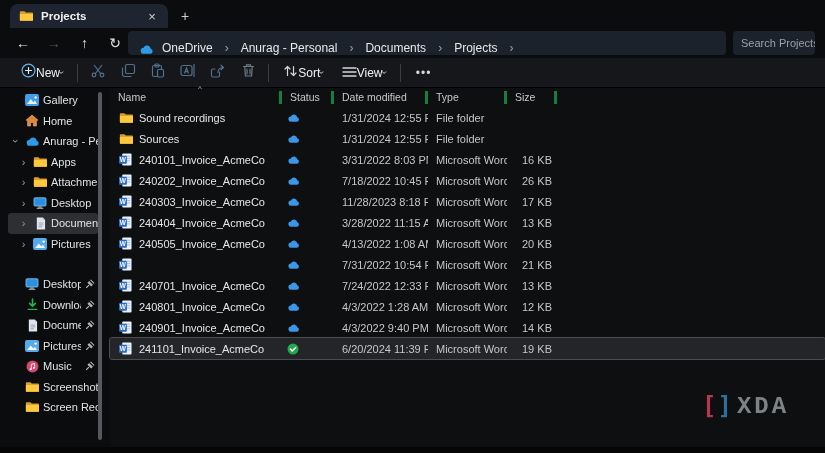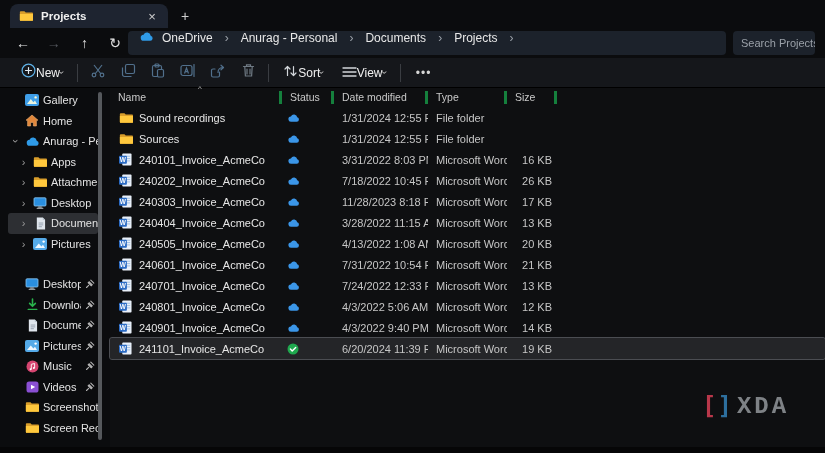--- a/index.html
+++ b/index.html
@@ -15,21 +15,21 @@
   .tab-close { color:#cfcfcf; font-size:13px; width:16px; text-align:center; cursor:default; }
   .newtab-btn { position:absolute; left:176px; top:8px; color:#cfcfcf; font-size:14px; width:18px; text-align:center; }
 
   
   #navbar { position:absolute; left:0; top:28px; width:825px; height:30px; background:#0b0c0e;
             display:flex; align-items:center; }
   .nav-btn { width:26px; text-align:center; font-size:14px; color:#e2e2e2; }
   .nav-btn.disabled { color:#565a60; }
   #nav-btns { display:flex; gap:5px; padding-left:10px; width:128px; }
   #addressbar { width:598px; height:24px; background:#1c222b; border-radius:4px; display:flex;
-                align-items:flex-start; padding:0 10px; gap:4px; }
+                align-items:flex-end; padding:0 10px; gap:4px; }
   .crumb { font-size:12px; color:#e8e8e8; padding:0 4px; white-space:nowrap; }
   .crumb-sep { font-size:12px; color:#9aa0a8; padding:0 4px; }
   #searchbox { width:82px; height:24px; background:#1c222b; border-radius:4px; margin-left:7px;
                display:flex; align-items:center; padding:0 8px; font-size:11px; color:#9aa0a8; white-space:nowrap; overflow:hidden; }
 
   
   #toolbar { position:absolute; left:0; top:58px; width:825px; height:30px; background:#15171b;
              border-bottom:1px solid #000; display:flex; align-items:center; padding-left:12px; }
   .tb-btn { display:flex; align-items:center; padding:0 9px; height:26px; border-radius:4px; }
   .tb-label { font-size:12px; color:#f0f0f0; }
@@ -55,21 +55,21 @@
   #filepanel { position:absolute; left:110px; top:88px; width:715px; height:359px; background:#0e0f11; }
   .grid { display:grid; grid-template-columns:172px 52px 94px 79px 50px; }
   #cols { height:19px; align-items:center; position:relative; }
   .colcell { font-size:10.5px; color:#c9c9c9; padding-left:8px; height:13px; line-height:13px;
              border-right:3px solid #15803d; white-space:nowrap; overflow:hidden; }
   #sort-caret { position:absolute; left:88px; top:-4px; font-size:8px; color:#bdbdbd; }
   .frow { height:21px; align-items:center; border-radius:2px; }
   .frow.sel { background:#242528; outline:1px solid #4b4d52; }
   .cell { font-size:11px; color:#c6c6c6; padding-left:8px; white-space:nowrap; overflow:hidden; }
   .cell.name { color:#e6e6e6; display:flex; align-items:center; gap:6px; padding-left:8px; }
-  .cell.size { text-align:right; padding-right:5px; padding-left:15px; }
+  .cell.size { text-align:left; padding-right:5px; padding-left:15px; }
   .f-ic { width:15px; display:flex; align-items:center; justify-content:center; flex:0 0 15px; }
   .st-ic { display:flex; align-items:center; padding-left:5px; }
 
   
   #watermark { position:absolute; left:702px; top:392px; display:flex; align-items:center;
                font-family:"DejaVu Sans Mono", monospace; font-weight:700; font-size:24px; letter-spacing:1px; }
   #wm-l { color:#b8374a; } #wm-r { color:#2d6f9e; margin-right:4px; }
   #wm-text { color:#7e8286; letter-spacing:3px;font-family:Liberation Mono, monospace; }
 
   #bottom-edge { position:absolute; left:0; top:447px; width:825px; height:6px; background:#060607; }
@@ -397,39 +397,20 @@
               <path d="M5.8 1.2 L8.8 4.2"></path>
               <path d="M4.2 2.8 L7.2 5.8 L6.2 6.8 L3.2 3.8 Z" fill="#b5b5b5"></path>
               <path d="M3.7 6.3 L1.5 8.5"></path>
             </g>
           </svg>
         </span>
       </div>
       <div class="srow">
         <span class="s-chev"></span>
         <span class="s-ic">
-          <svg width="13" height="12" viewBox="0 0 13 12">
-            <rect x="0.5" y="0.5" width="12" height="11" rx="2.6" fill="#8a4fd3"></rect>
-            <path d="M5 3.7 L9.2 6 L5 8.3 Z" fill="#fff"></path>
-          </svg>
-        </span>
-        <span class="s-label">Videos</span>
-        <span class="s-pin">
-          <svg width="10" height="10" viewBox="0 0 10 10">
-            <g stroke="#b5b5b5" stroke-width="1.1" stroke-linecap="round">
-              <path d="M5.8 1.2 L8.8 4.2"></path>
-              <path d="M4.2 2.8 L7.2 5.8 L6.2 6.8 L3.2 3.8 Z" fill="#b5b5b5"></path>
-              <path d="M3.7 6.3 L1.5 8.5"></path>
-            </g>
-          </svg>
-        </span>
-      </div>
-      <div class="srow">
-        <span class="s-chev"></span>
-        <span class="s-ic">
           <svg width="14" height="12" viewBox="0 0 16 13">
             <path fill="#d99e2b" d="M1 2c0-.6.4-1 1-1h4.2L7.7 2.5H15c.6 0 1 .4 1 1V11c0 .6-.4 1-1 1H2c-.6 0-1-.4-1-1z"></path>
             <path fill="#ffc83d" d="M1 4.2h15V11c0 .6-.4 1-1 1H2c-.6 0-1-.4-1-1z"></path>
           </svg>
         </span>
         <span class="s-label">Screenshots</span>
       </div>
       <div class="srow">
         <span class="s-chev"></span>
         <span class="s-ic">
@@ -623,21 +604,20 @@
                 <rect x="3.5" y="0.5" width="10" height="13" rx="1" fill="#e9f0fa"></rect>
                 <g stroke="#9dbce0" stroke-width="1">
                   <line x1="6" y1="3.5" x2="12" y2="3.5"></line>
                   <line x1="6" y1="6" x2="12" y2="6"></line>
                   <line x1="6" y1="8.5" x2="12" y2="8.5"></line>
                 </g>
                 <rect x="0" y="3" width="8.5" height="8.5" rx="1" fill="#2b6bc4"></rect>
                 <text x="4.2" y="9.8" font-size="7" font-weight="bold" fill="#fff" text-anchor="middle" font-family="sans-serif">W</text>
               </svg>
             </span>
-            <span>240601_Invoice_AcmeCo</span>
           </div>
           <div class="cell st-ic">
             <svg width="13" height="10" viewBox="0 0 16 12">
               <path fill="#3b96e8" d="M12.6 5.2A4.1 4.1 0 0 0 4.8 4.1 3.3 3.3 0 0 0 5.2 10.7h6.9a2.8 2.8 0 0 0 .5-5.5z"></path>
             </svg>
           </div>
           <div class="cell">7/31/2022 10:54 PM</div>
           <div class="cell">Microsoft Word D…</div>
           <div class="cell size">21 KB</div>
         </div>
@@ -680,21 +660,21 @@
                 <text x="4.2" y="9.8" font-size="7" font-weight="bold" fill="#fff" text-anchor="middle" font-family="sans-serif">W</text>
               </svg>
             </span>
             <span>240801_Invoice_AcmeCo</span>
           </div>
           <div class="cell st-ic">
             <svg width="13" height="10" viewBox="0 0 16 12">
               <path fill="#3b96e8" d="M12.6 5.2A4.1 4.1 0 0 0 4.8 4.1 3.3 3.3 0 0 0 5.2 10.7h6.9a2.8 2.8 0 0 0 .5-5.5z"></path>
             </svg>
           </div>
-          <div class="cell">4/3/2022 5:06 AM</div>
+          <div class="cell">4/3/2022 1:28 AM</div>
           <div class="cell">Microsoft Word D…</div>
           <div class="cell size">12 KB</div>
         </div>
         <div class="grid frow">
           <div class="cell name">
             <span class="f-ic">
               <svg width="13" height="13" viewBox="0 0 14 14">
                 <rect x="3.5" y="0.5" width="10" height="13" rx="1" fill="#e9f0fa"></rect>
                 <g stroke="#9dbce0" stroke-width="1">
                   <line x1="6" y1="3.5" x2="12" y2="3.5"></line>

